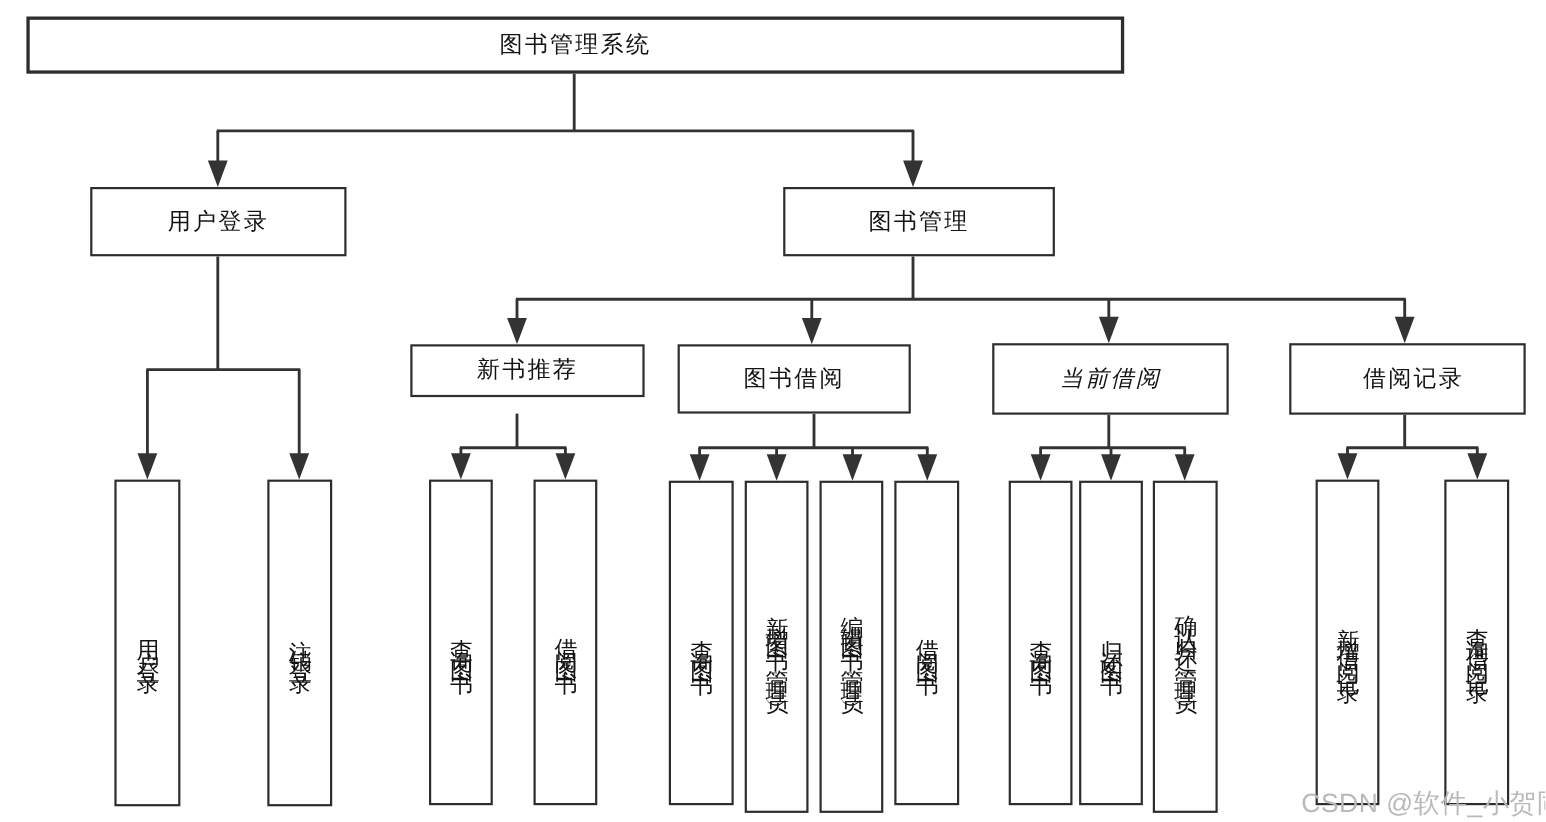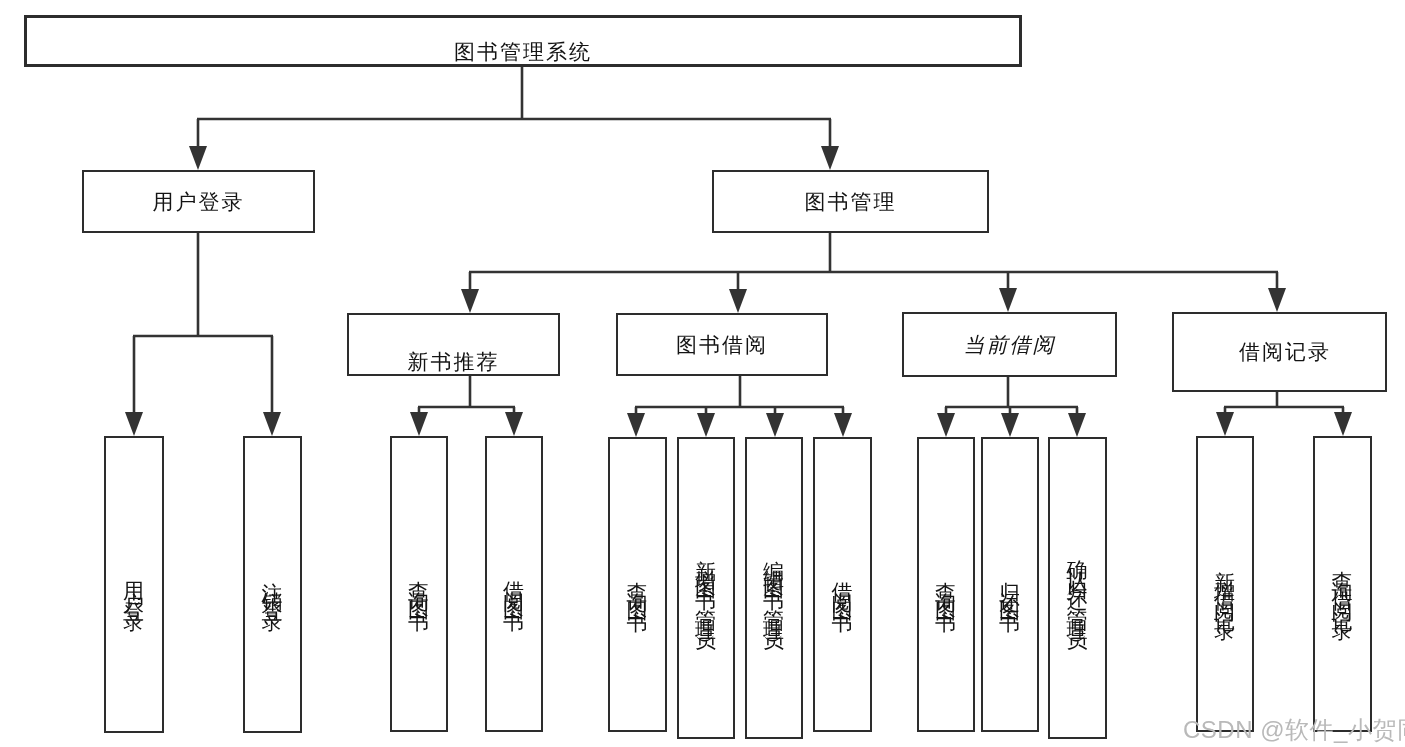--- a/index.html
+++ b/index.html
@@ -102,39 +102,39 @@
       <polygon points="697,413 715,413 706,437" fill="#333333"></polygon>
       <polygon points="766,413 784,413 775,437" fill="#333333"></polygon>
       <polygon points="834,413 852,413 843,437" fill="#333333"></polygon>
       <polygon points="937,413 955,413 946,437" fill="#333333"></polygon>
       <polygon points="1001,413 1019,413 1010,437" fill="#333333"></polygon>
       <polygon points="1068,413 1086,413 1077,437" fill="#333333"></polygon>
       <polygon points="1216,412 1234,412 1225,436" fill="#333333"></polygon>
       <polygon points="1334,412 1352,412 1343,436" fill="#333333"></polygon>
     </svg>
   <div id="watermark" style="color: rgb(185, 185, 185);">CSDN @软件_小贺同学</div>
-<div class="node root" style="left: 24px; top: 15px; width: 998px; height: 52px; align-items: flex-end;">
+<div class="node root" style="left: 24px; top: 15px; width: 998px; height: 52px;">
       <span class="node-label">图书管理系统</span>
     </div>
     <div class="node" style="left: 82px; top: 170px; width: 233px; height: 63px;">
       <span class="node-label">用户登录</span>
     </div>
-    <div class="node" style="left: 712px; top: 170px; width: 277px; height: 63px; text-align: right;">
+    <div class="node" style="left: 712px; top: 170px; width: 247px; height: 63px; text-align: right;">
       <span class="node-label">图书管理</span>
     </div>
-    <div class="node" style="left: 347px; top: 313px; width: 213px; height: 63px; align-items: flex-end;">
+    <div class="node" style="left: 373px; top: 313px; width: 213px; height: 48px;">
       <span class="node-label">新书推荐</span>
     </div>
     <div class="node" style="left: 616px; top: 313px; width: 212px; height: 63px;">
       <span class="node-label">图书借阅</span>
     </div>
     <div class="node" style="left: 902px; top: 312px; width: 215px; height: 65px; font-style: italic;">
       <span class="node-label">当前借阅</span>
     </div>
-    <div class="node" style="left: 1172px; top: 312px; width: 215px; height: 80px; padding-left: 11px;">
+    <div class="node" style="left: 1172px; top: 312px; width: 215px; height: 65px; padding-left: 11px;">
       <span class="node-label">借阅记录</span>
     </div>
     <div class="node vertical" style="left: 104px; top: 436px; width: 60px; height: 297px;">
       <span class="node-label">用户登录</span>
     </div>
     <div class="node vertical" style="left: 243px; top: 436px; width: 59px; height: 297px;">
       <span class="node-label">注销登录</span>
     </div>
     <div class="node vertical" style="left: 390px; top: 436px; width: 58px; height: 296px;">
       <span class="node-label">查询图书</span>

